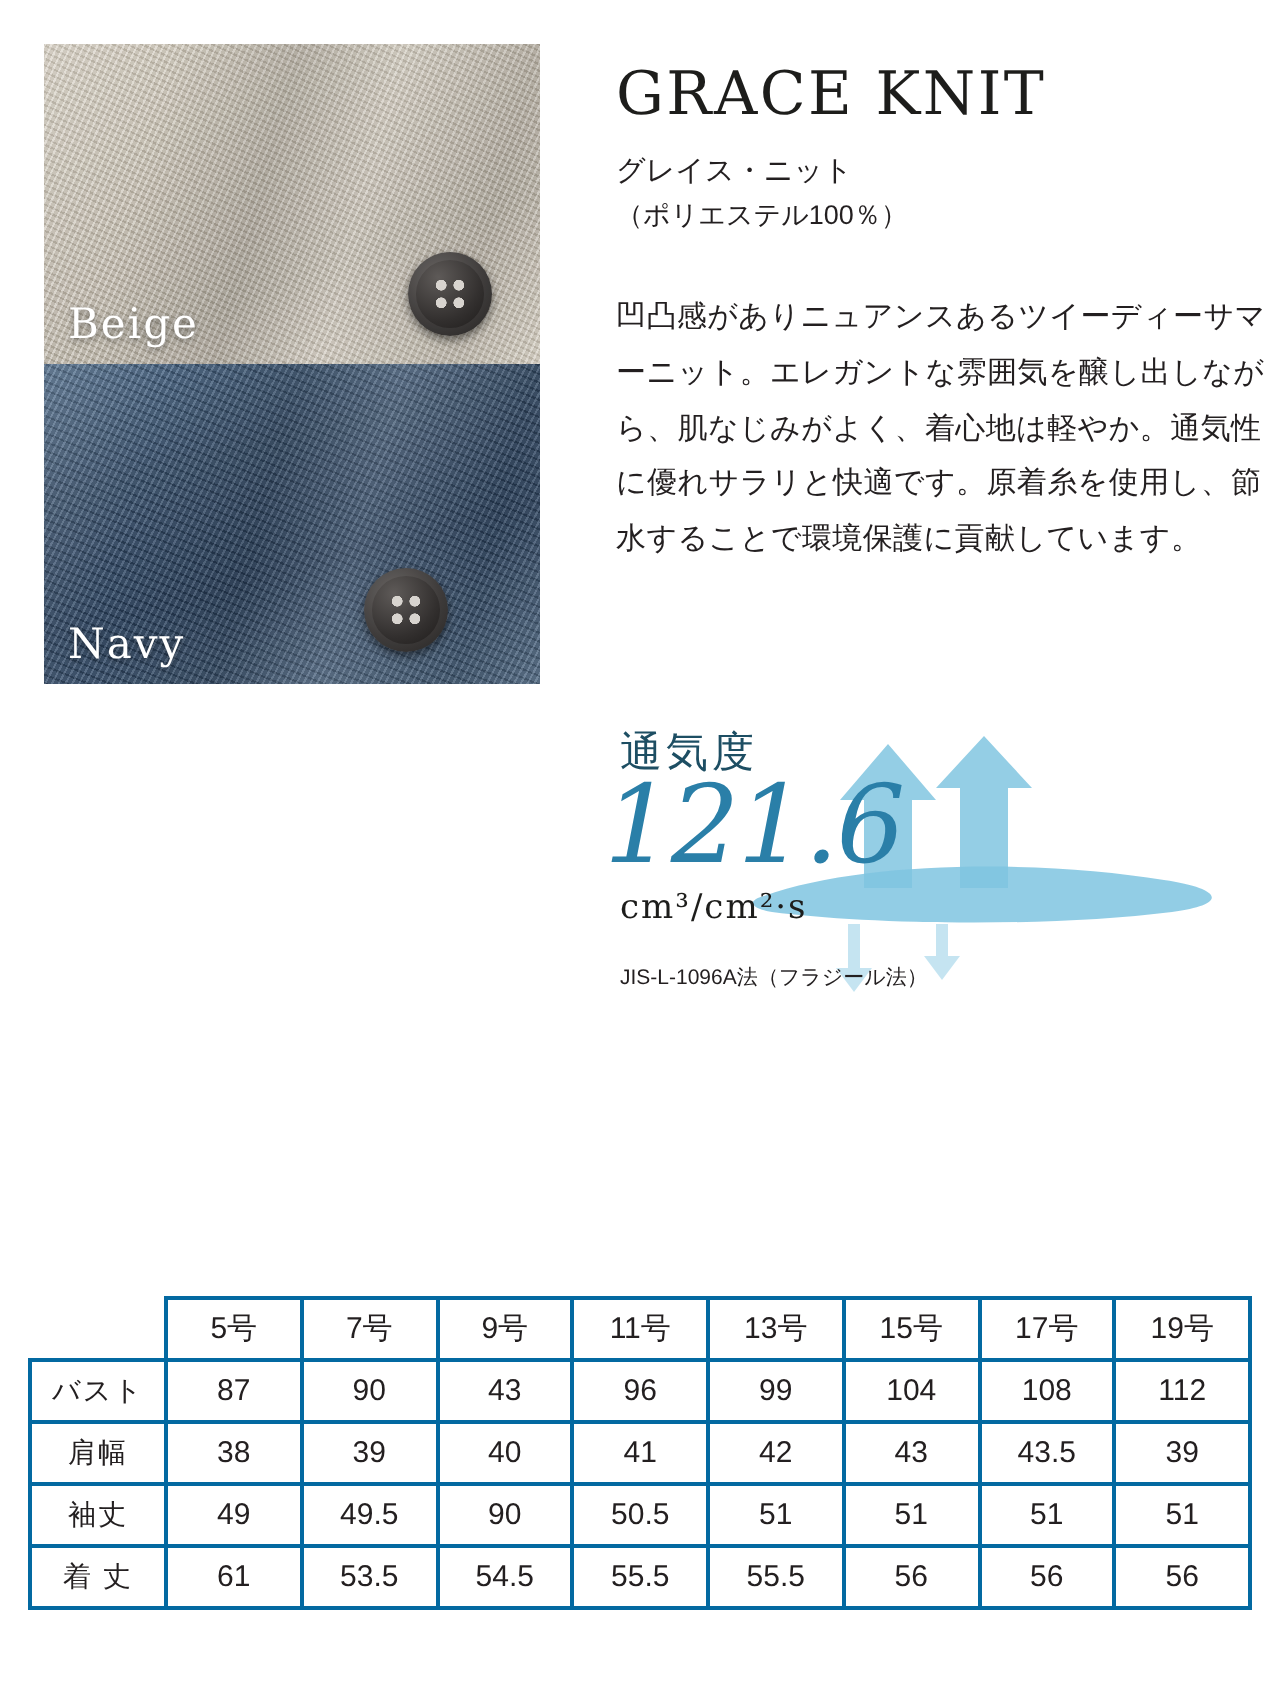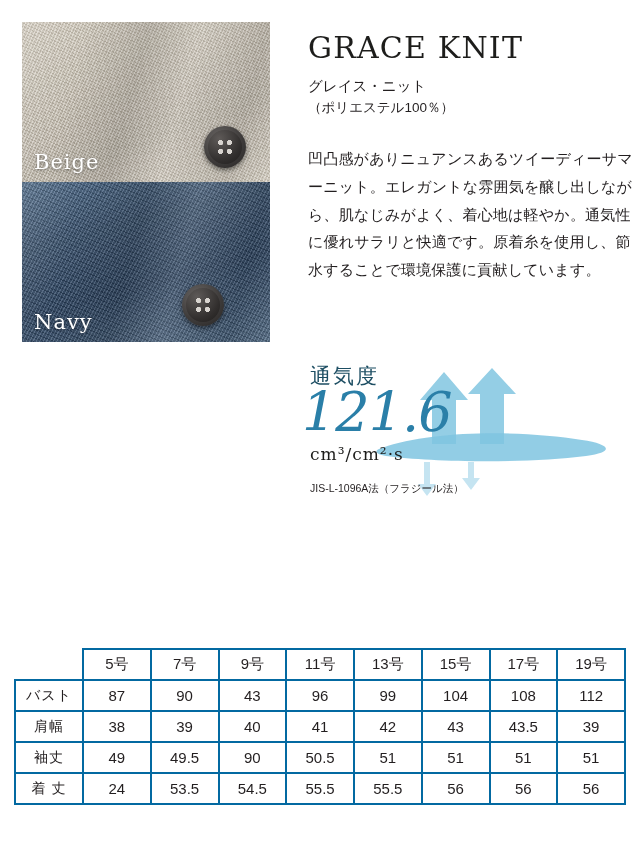--- a/index.html
+++ b/index.html
@@ -327,21 +327,21 @@
         <td>49.5</td>
         <td>90</td>
         <td>50.5</td>
         <td>51</td>
         <td>51</td>
         <td>51</td>
         <td>51</td>
       </tr>
       <tr>
         <td class="rowhead">着 丈</td>
-        <td>24</td>
+        <td>61</td>
         <td>53.5</td>
         <td>54.5</td>
         <td>55.5</td>
         <td>55.5</td>
         <td>56</td>
         <td>56</td>
         <td>56</td>
       </tr>
     </tbody>
   </table>

